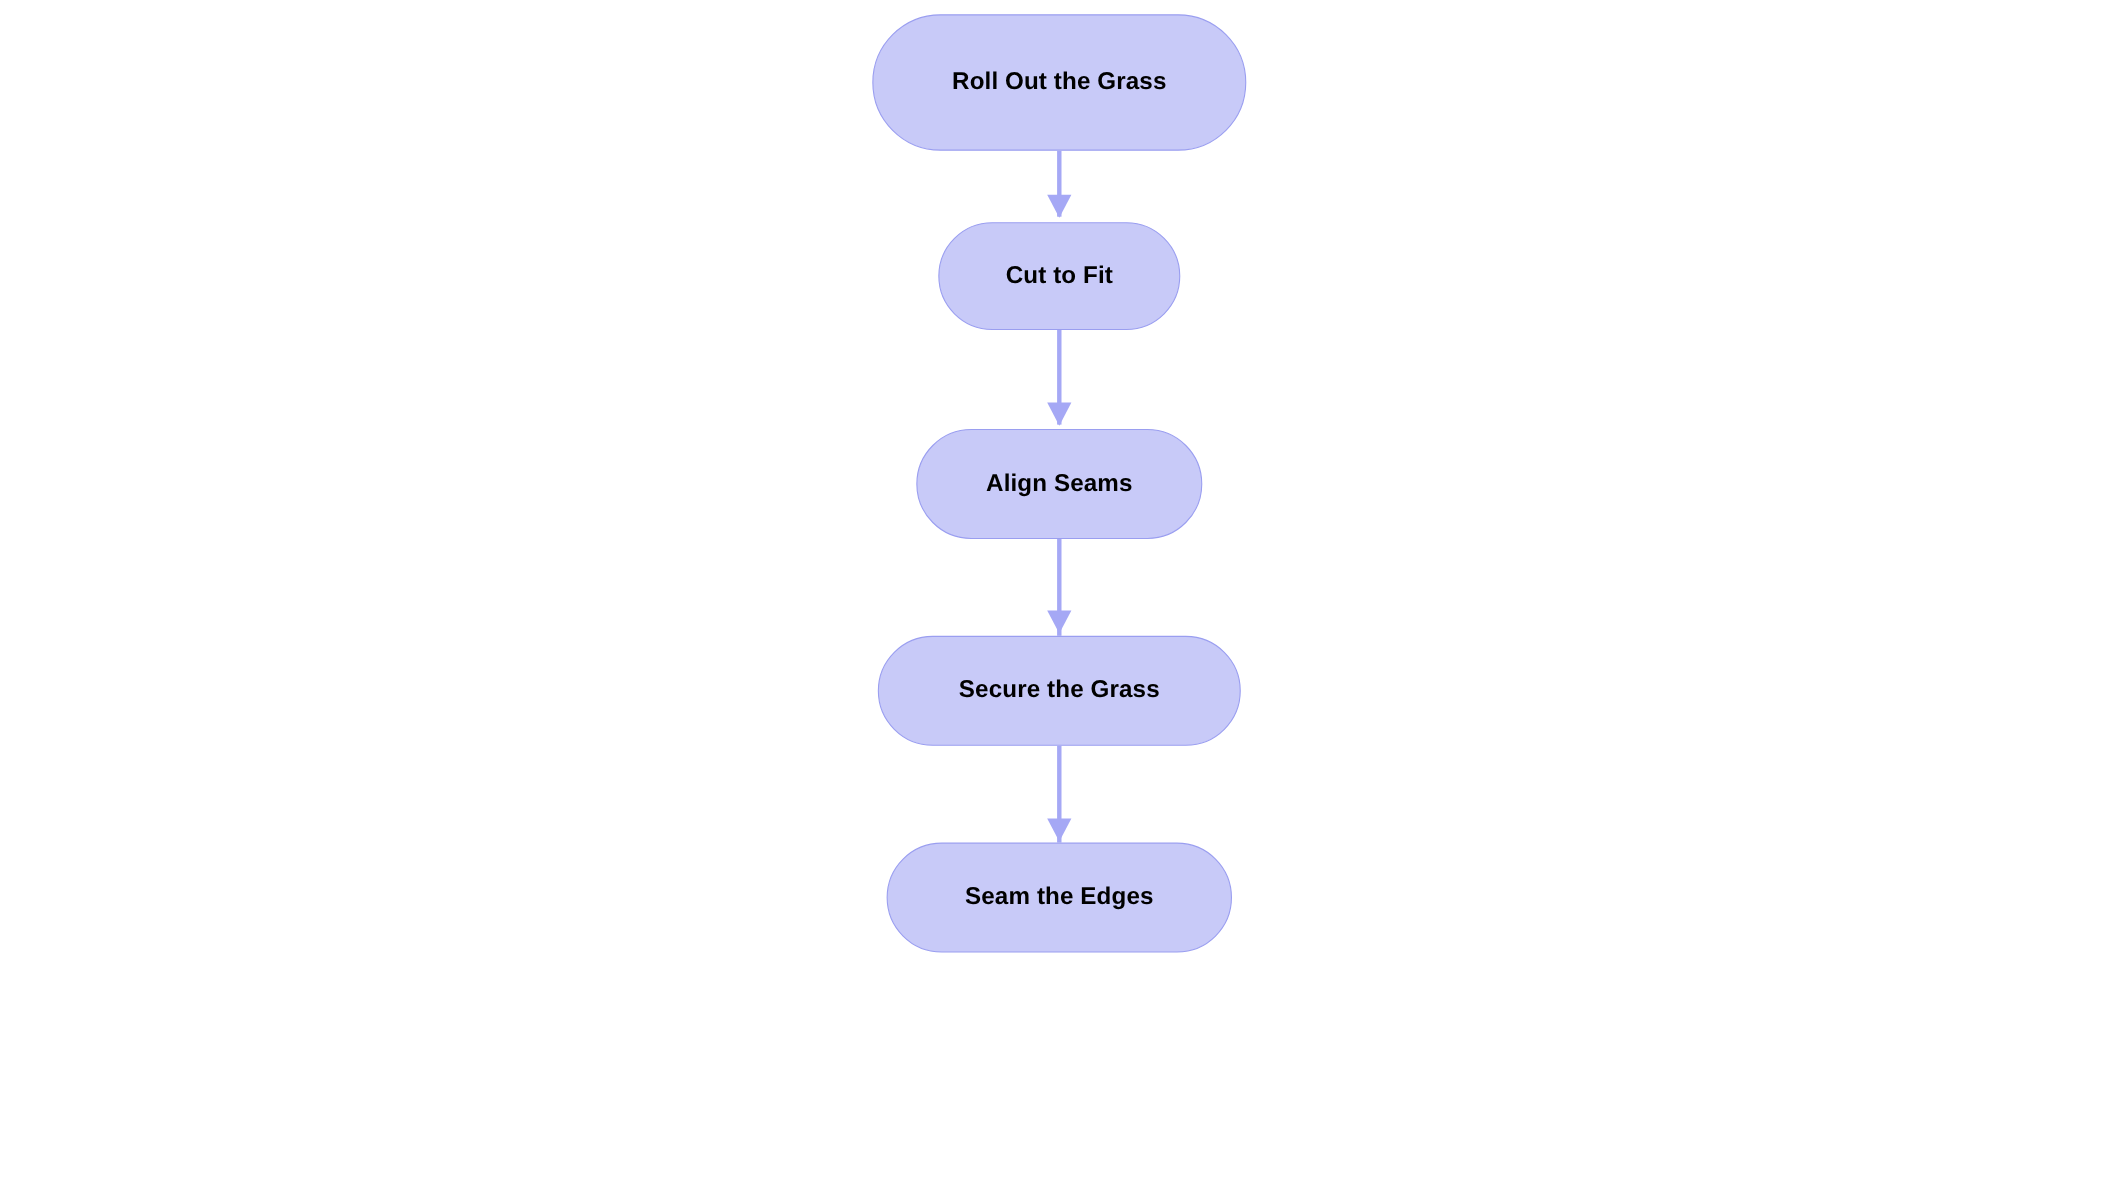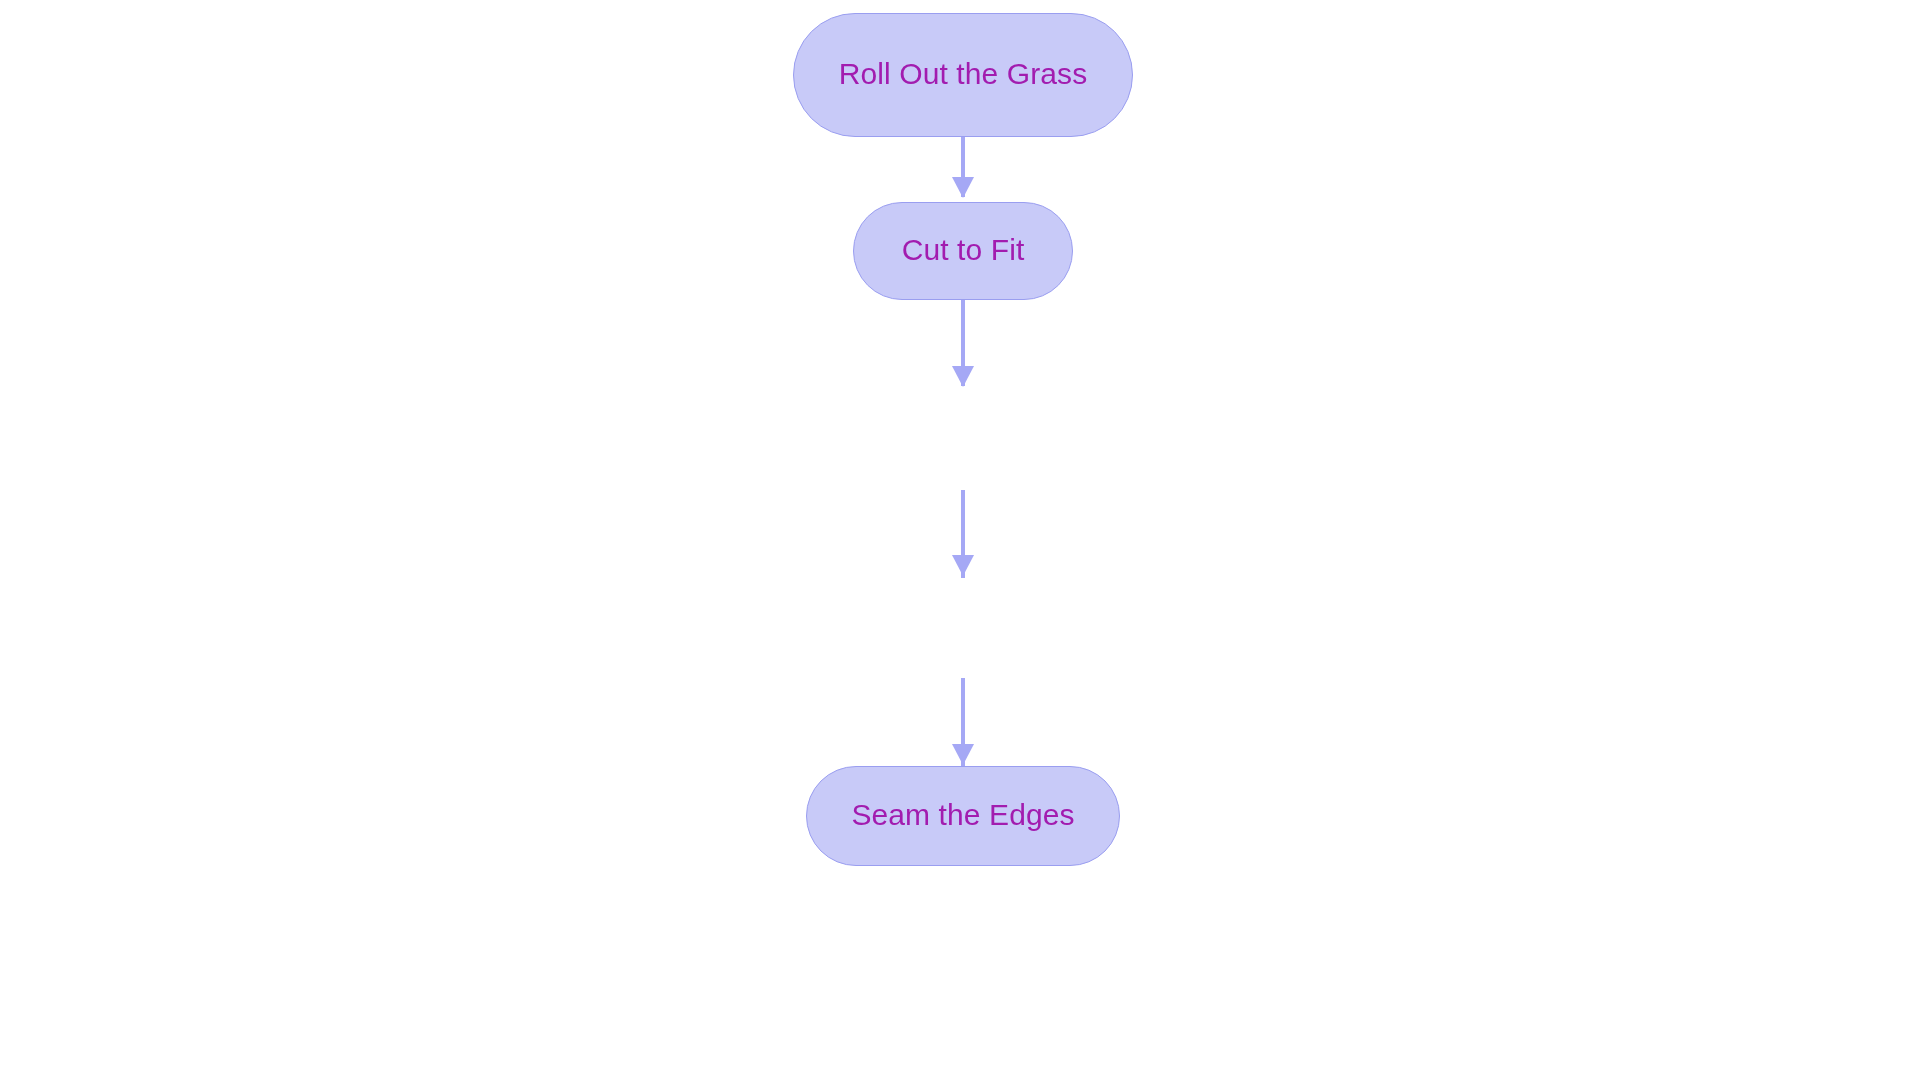--- a/index.html
+++ b/index.html
@@ -21,24 +21,24 @@
   }
   .node {
     position: absolute;
     box-sizing: border-box;
     background: #c8caf8;
     border: 1.6px solid #9a9ef0;
     border-radius: 64px;
     display: flex;
     align-items: center;
     justify-content: center;
-    color: #a21caf;
-    font-size: 30px;
+    color: #000000;
+    font-size: 22px;
     font-family: "Liberation Sans", sans-serif;
-    font-weight: 400;
+    font-weight: 700;
     letter-spacing: 0.1px;
     white-space: nowrap;
   }
   .node-label {
     display: block;
     line-height: 1;
     padding-bottom: 2px;
   }
   .edge-line {
     position: absolute;
@@ -66,24 +66,30 @@
   <div class="edge-line" style="left:961px; top:137px; height:60px;"></div>
   <div class="edge-head" style="left:952px; top:177px;"></div>
 
   <div class="node" style="left:853px; top:202px; width:220px; height:98px;">
     <span class="node-label">Cut to Fit</span>
   </div>
 
   <div class="edge-line" style="left:961px; top:300px; height:86px;"></div>
   <div class="edge-head" style="left:952px; top:366px;"></div>
 
+  <div class="node" style="left:833px; top:390px; width:260px; height:100px;">
+    <span class="node-label">Align Seams</span>
+  </div>
 
   <div class="edge-line" style="left:961px; top:490px; height:88px;"></div>
   <div class="edge-head" style="left:952px; top:555px;"></div>
 
+  <div class="node" style="left:798px; top:578px; width:330px; height:100px;">
+    <span class="node-label">Secure the Grass</span>
+  </div>
 
   <div class="edge-line" style="left:961px; top:678px; height:88px;"></div>
   <div class="edge-head" style="left:952px; top:744px;"></div>
 
   <div class="node" style="left:806px; top:766px; width:314px; height:100px;align-items:center;">
     <span class="node-label">Seam the Edges</span>
   </div>
 
 </div>
 

